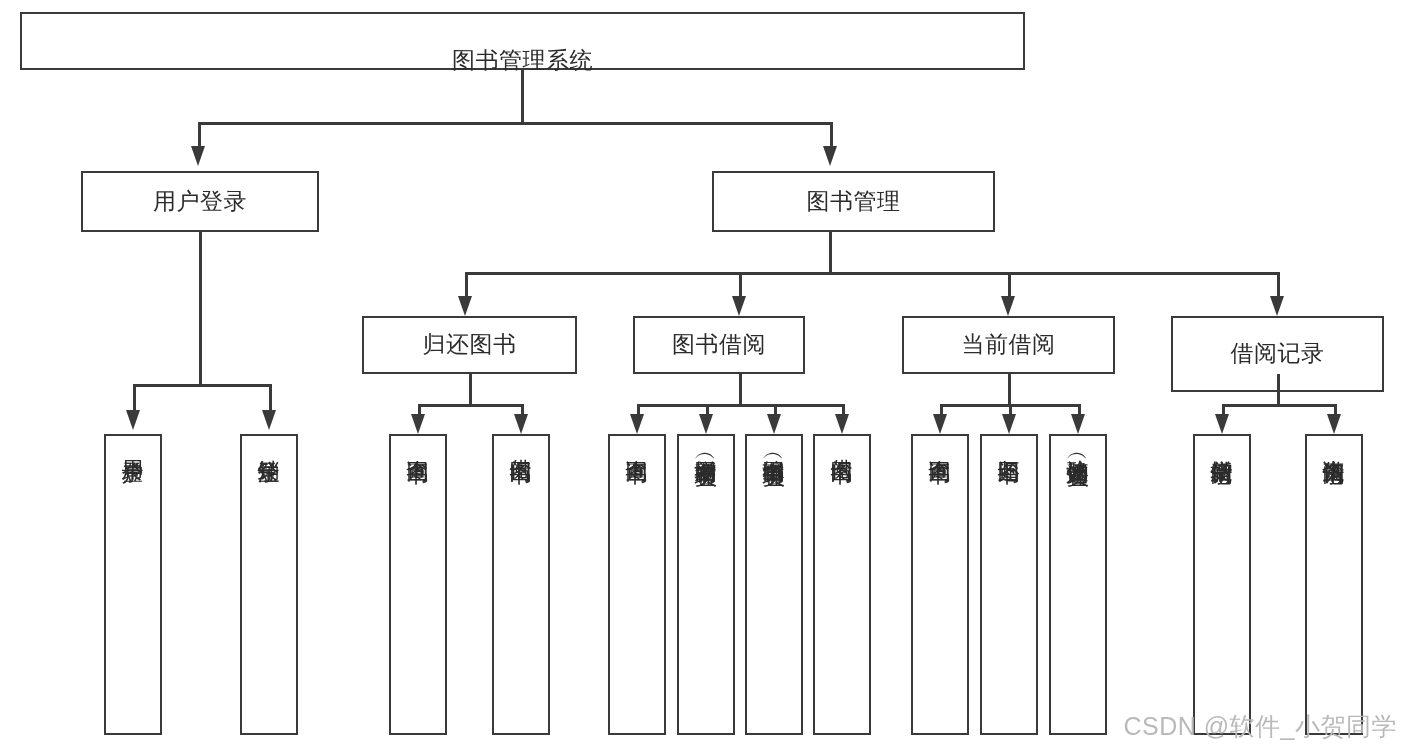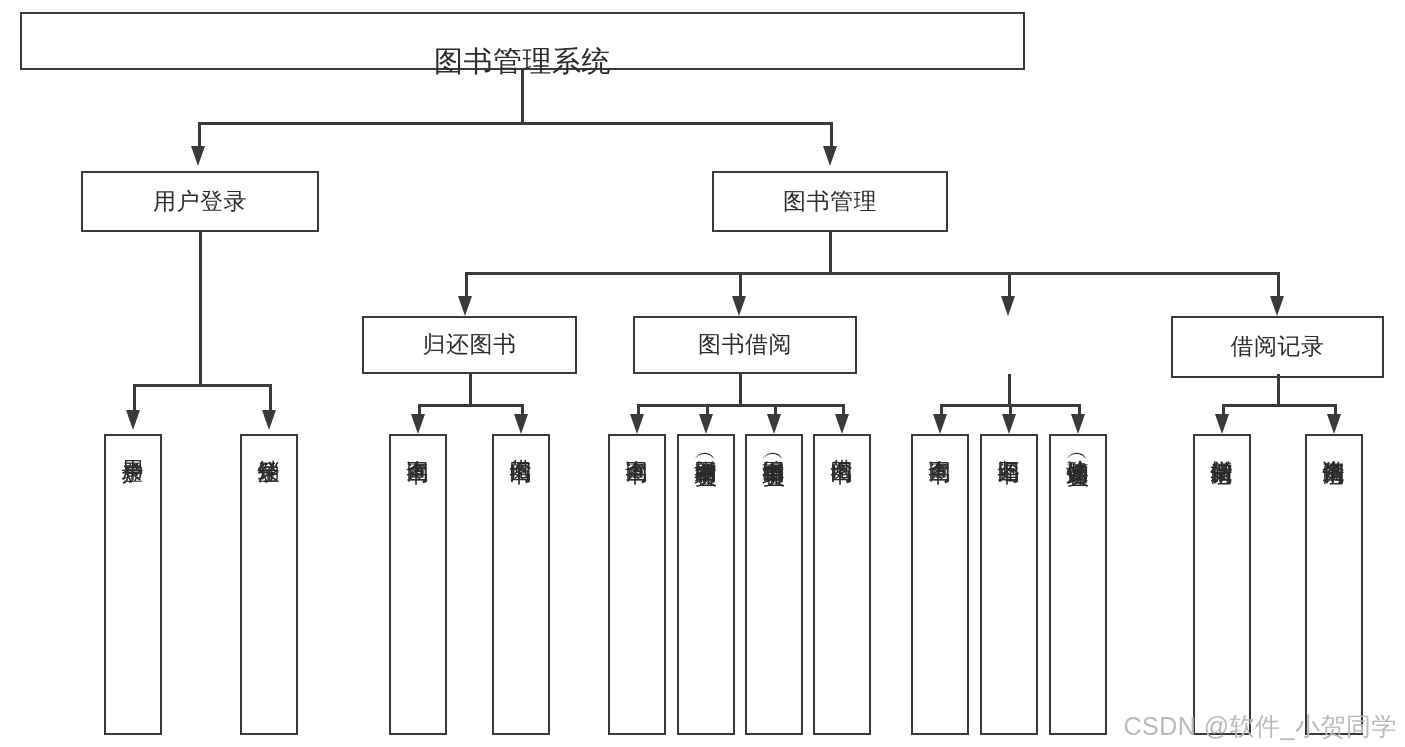--- a/index.html
+++ b/index.html
@@ -33,21 +33,21 @@
   }
   .node-label {
     display: block;
     line-height: 1.12;
     letter-spacing: 0.5px;
   }
   .node.h .node-label {
     font-size: 23px;
   }
   .node.root .node-label {
-    font-size: 29px;
+    font-size: 23px;
     margin-top: 40px;
   }
   
   .node.v {
     align-items: flex-start;
     justify-content: center;
     padding-top: 6px;
   }
   .node.v .node-label {
     writing-mode: vertical-rl;
@@ -98,21 +98,21 @@
   <div class="line h" style="left:198px; top:122px; width:634px;"></div>
   <div class="line v" style="left:198px; top:122px; height:26px;"></div>
   <div class="arrow" style="left:191px; top:146px;"></div>
   <div class="line v" style="left:830px; top:122px; height:26px;"></div>
   <div class="arrow" style="left:823px; top:146px;"></div>
 
   <div class="node h" style="left:81px; top:171px; width:238px; height:61px;">
     <span class="node-label">用户登录</span>
   </div>
 
-  <div class="node h" style="left:712px; top:171px; width:236px; height:61px;">
+  <div class="node h" style="left:712px; top:171px; width:283px; height:61px;">
     <span class="node-label">图书管理</span>
   </div>
 
   <div class="line v" style="left:199px; top:232px; height:152px;"></div>
   <div class="line h" style="left:133px; top:384px; width:138px;"></div>
   <div class="line v" style="left:133px; top:384px; height:28px;"></div>
   <div class="arrow" style="left:126px; top:410px;"></div>
   <div class="line v" style="left:269px; top:384px; height:28px;"></div>
   <div class="arrow" style="left:262px; top:410px;"></div>
 
@@ -128,26 +128,29 @@
   <div class="line v" style="left:1008px; top:272px; height:26px;"></div>
   <div class="arrow" style="left:1001px; top:296px;"></div>
 
   <div class="line v" style="left:1277px; top:272px; height:26px;"></div>
   <div class="arrow" style="left:1270px; top:296px;"></div>
 
   <div class="node h" style="left:362px; top:316px; width:215px; height:58px;">
     <span class="node-label">归还图书</span>
   </div>
 
-  <div class="node h" style="left:633px; top:316px; width:224px; height:58px;">
+  <div class="node h" style="left:633px; top:316px; width:172px; height:58px;">
     <span class="node-label">图书借阅</span>
   </div>
 
-
-  <div class="node h" style="left:1171px; top:316px; width:213px; height:62px;">
+  <div class="node h" style="left:902px; top:316px; width:213px; height:58px;">
+    <span class="node-label">当前借阅</span>
+  </div>
+
+  <div class="node h" style="left:1171px; top:316px; width:213px; height:76px;">
     <span class="node-label">借阅记录</span>
   </div>
 
   <div class="line v" style="left:469px; top:374px; height:30px;"></div>
   <div class="line h" style="left:418px; top:404px; width:103px;"></div>
   <div class="line v" style="left:418px; top:404px; height:12px;"></div>
   <div class="arrow" style="left:411px; top:414px;"></div>
   <div class="line v" style="left:521px; top:404px; height:12px;"></div>
   <div class="arrow" style="left:514px; top:414px;"></div>
 

